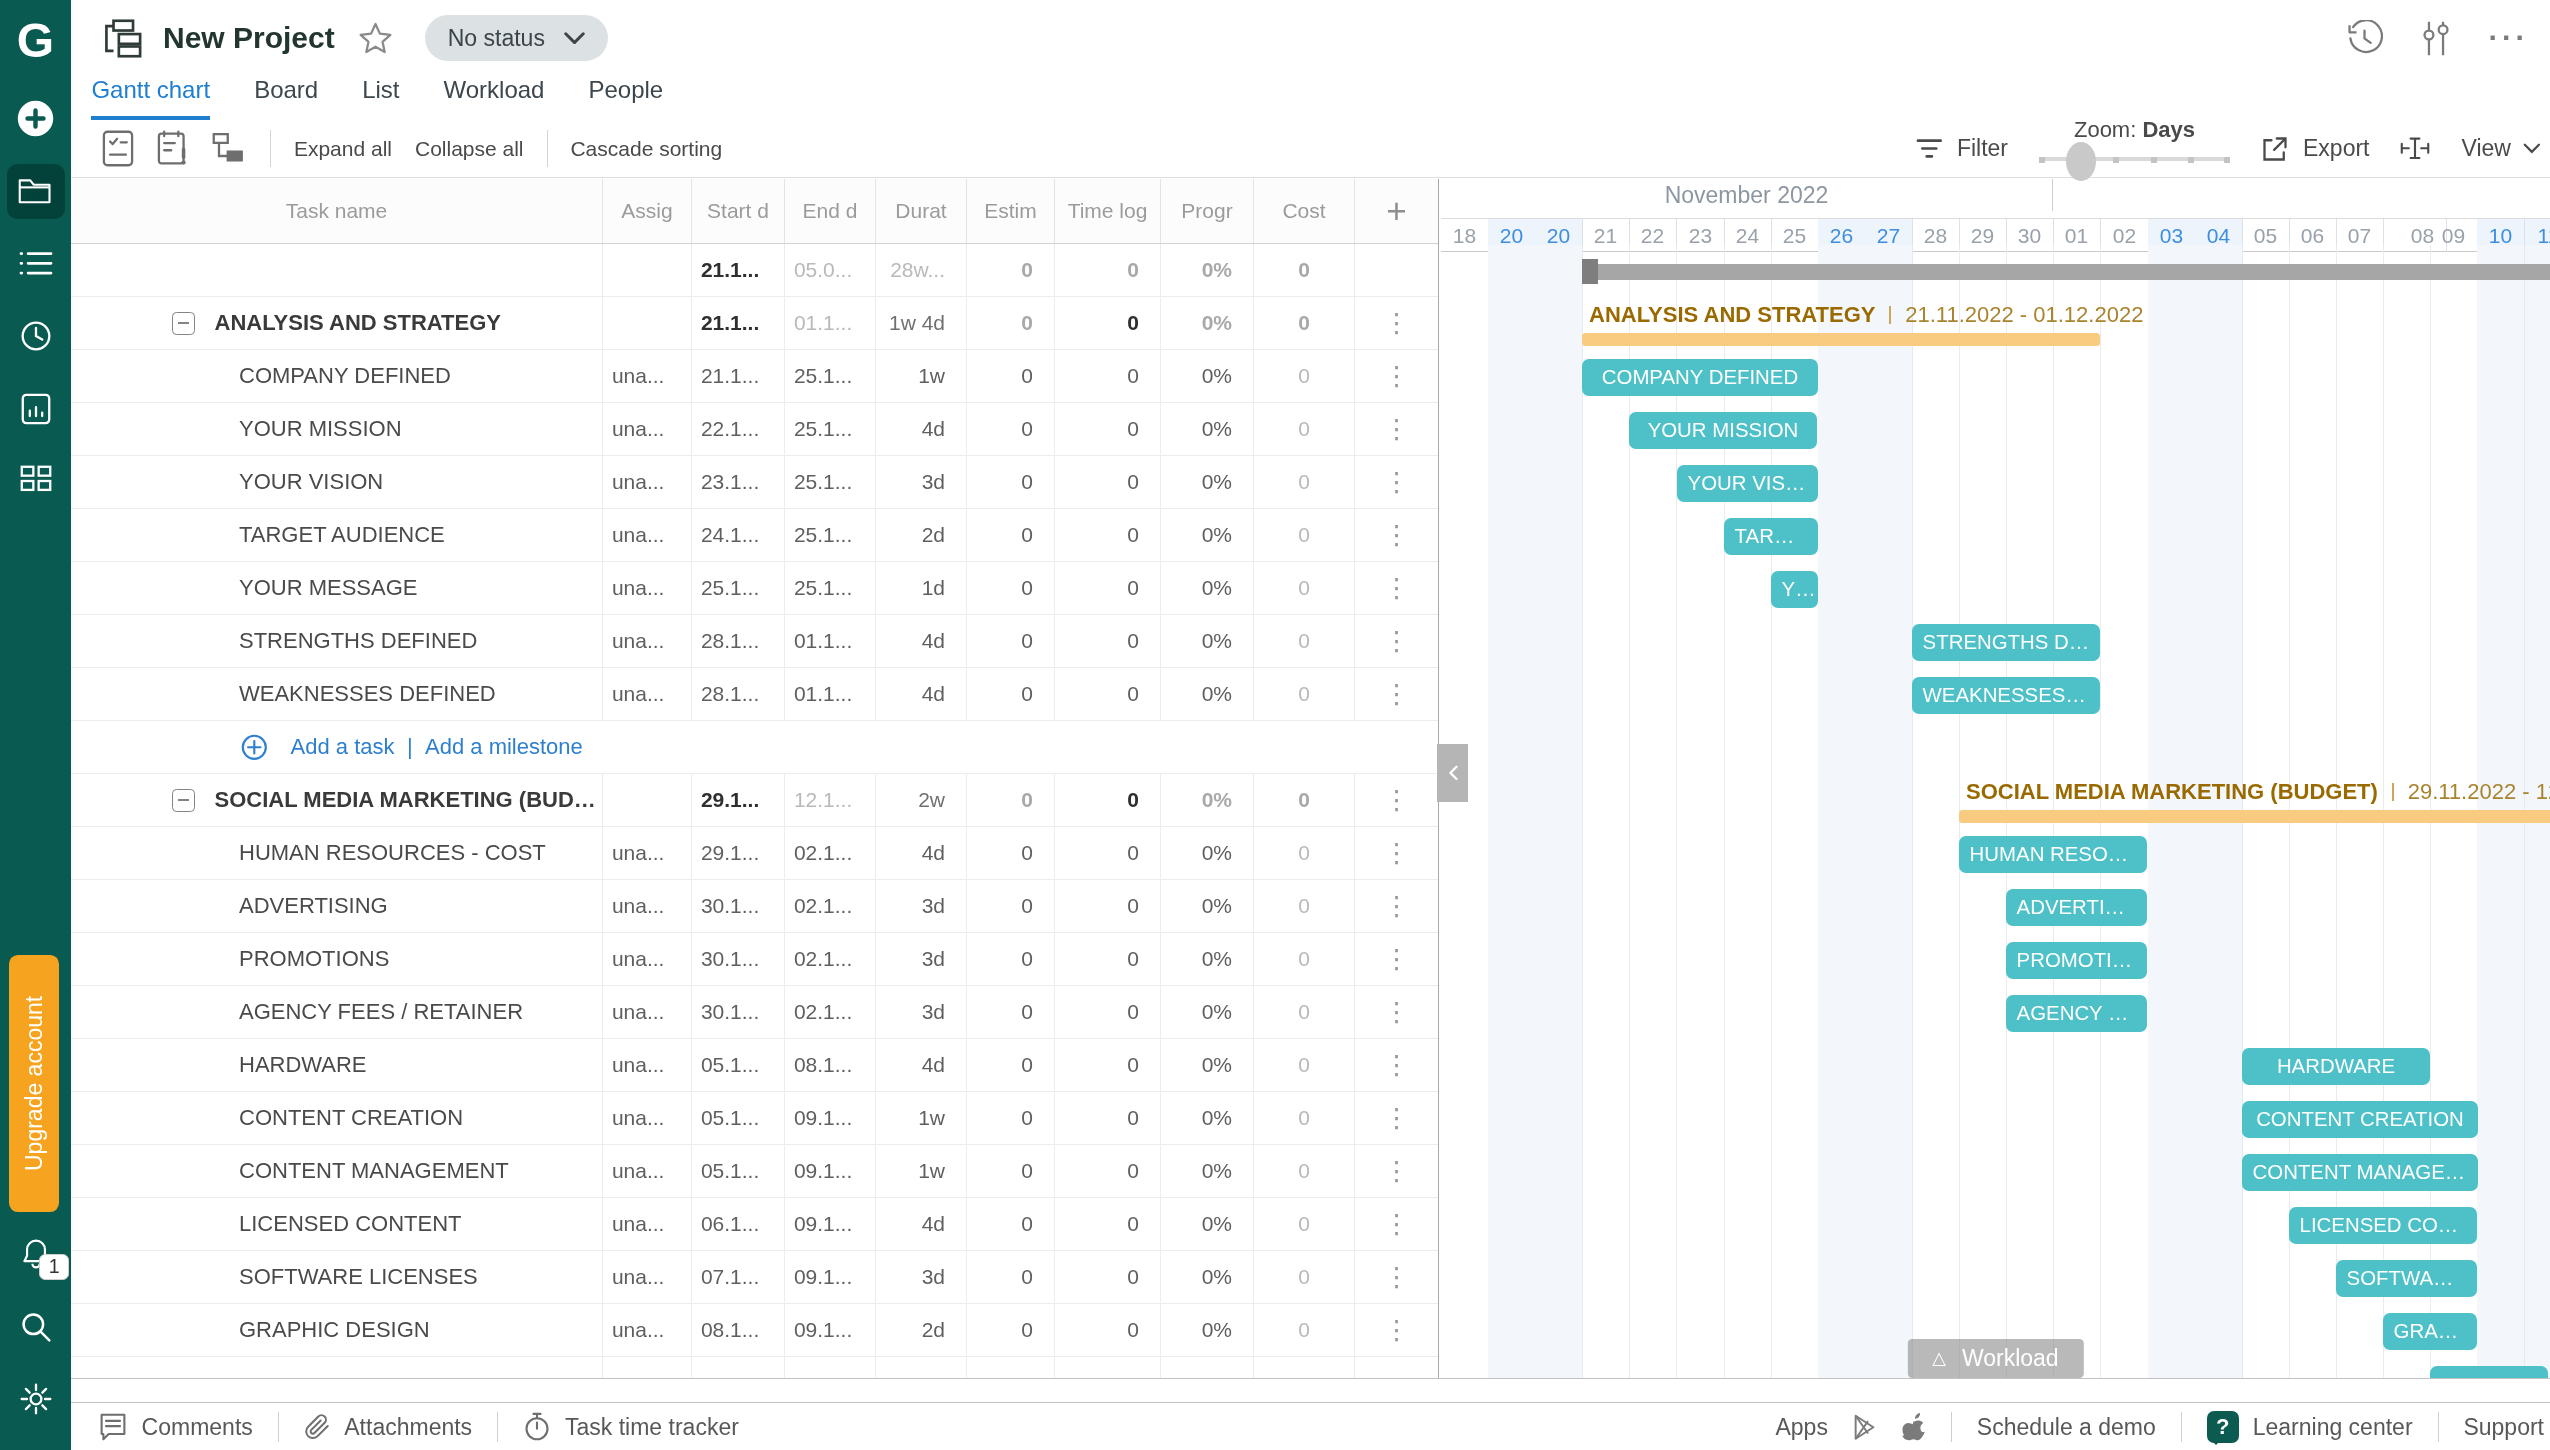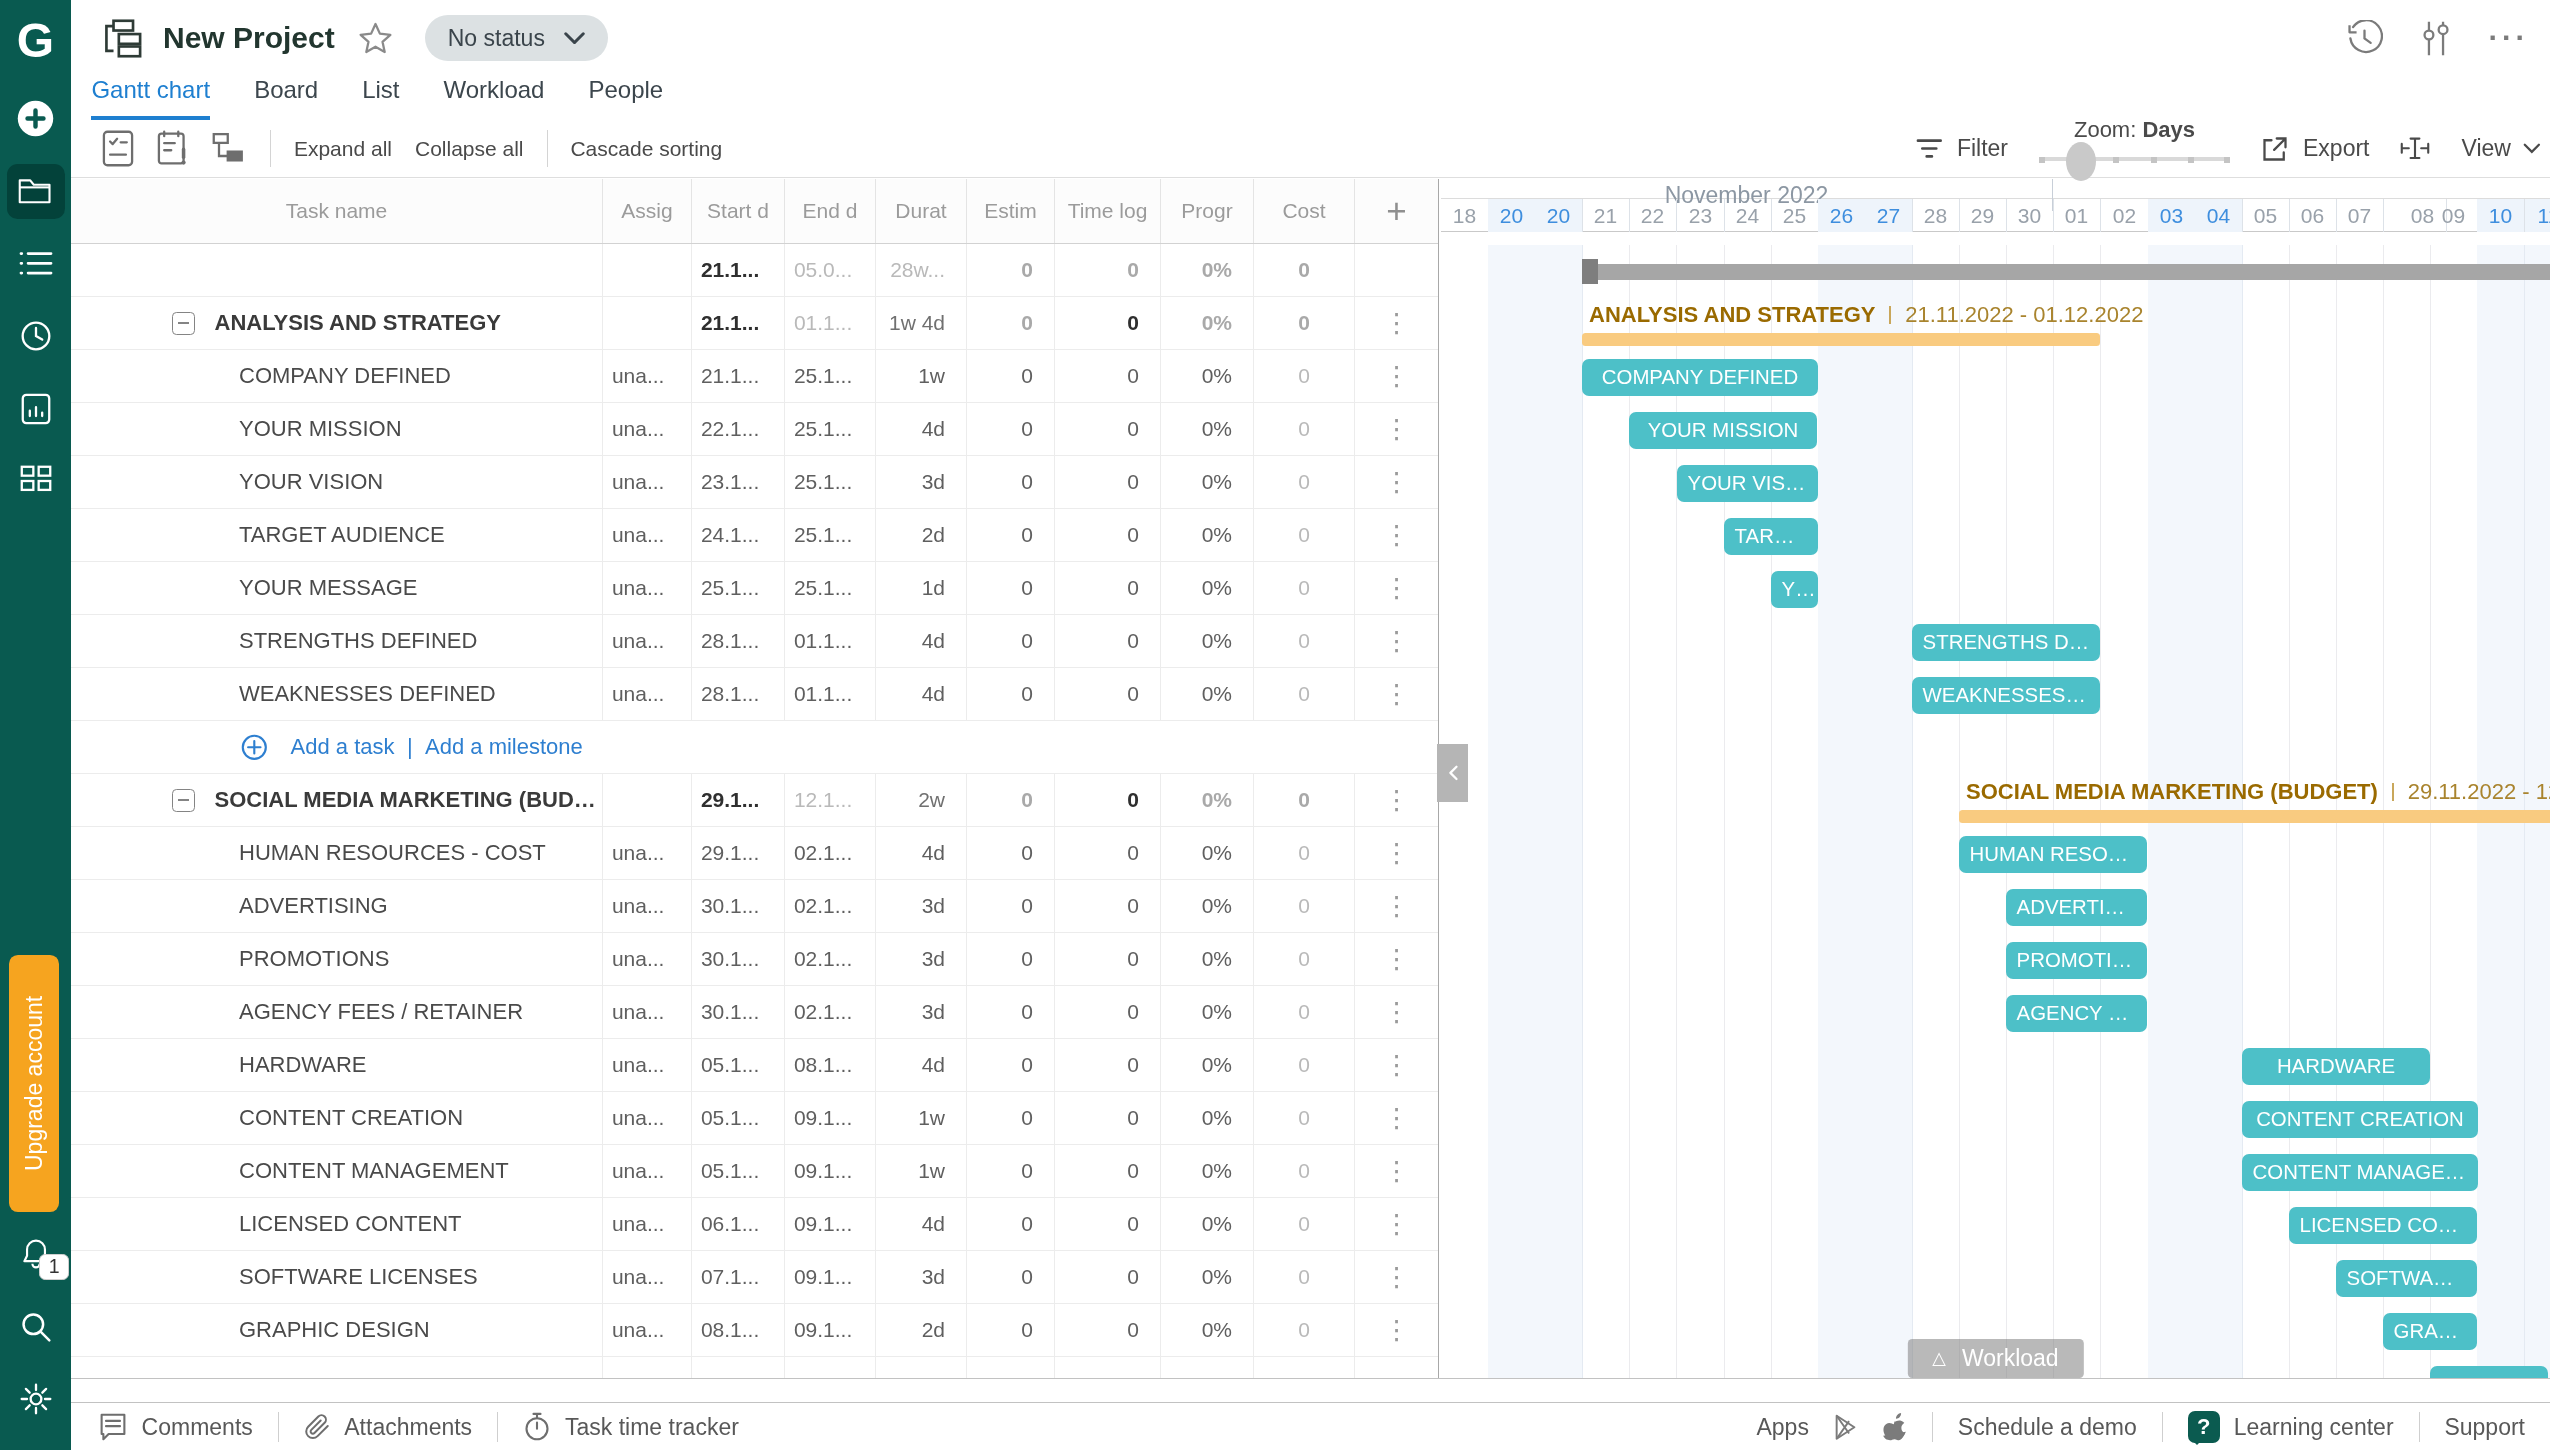--- a/index.html
+++ b/index.html
@@ -92,21 +92,21 @@
   .addcell { display:flex; align-items:center; padding-left:170px; width:100%; }
   .addplus { display:flex; margin-right:23px; cursor:pointer; }
   .addlink { color:#2E7FD0; font-size:22px; text-decoration:none; cursor:pointer; }
   .addsep { color:#2E7FD0; margin:0 12.4px; font-size:22px; }
 
   .splitter { position:absolute; left:1366px; top:565px; width:31px; height:58px; background:#B5B5B5;
     z-index:3; display:flex; align-items:center; justify-content:center; cursor:pointer; border:none; }
 
   
   .gantt { position:absolute; left:1370px; top:0; right:0; height:1199px; overflow:hidden; }
-  .g-months { position:relative; height:20px; border-bottom:0.9px solid #DCDCDC; }
+  .g-months { position:relative; height:40px; border-bottom:0.9px solid #DCDCDC; }
   .g-month { position:absolute; top:0; height:32px; display:flex; align-items:center; justify-content:center;
     font-size:23px; color:#8C97A3; border-right:0.9px solid #C8CFD8; }
   .g-days { position:relative; height:33px; border-bottom:0.9px solid #C9C9C9; }
   .dcell { position:absolute; top:0; width:48px; height:33px; display:flex; align-items:center; justify-content:center;
     font-size:21px; color:#99A1AA; border-right:0.9px solid #DDE2E8; overflow:hidden; cursor:pointer; }
   .dcell.wknd { background:#EEF4FB; color:#3E8EDE; }
   .g-body { position:absolute; top:66px; bottom:0; left:0; right:0; overflow:hidden; }
   .gcol { position:absolute; top:0; bottom:0; width:48px; border-right:0.9px solid #EBEBEE; }
   .gcol.wknd { background:#F3F7FC; border-right-color:#E4EAF2; }
   #g-rows { position:absolute; top:0; left:0; right:0; }
@@ -125,21 +125,21 @@
     background:rgba(128,128,128,.55); color:#fff; border-radius:4.4px; padding:0 25px; font-size:23px;
     display:flex; align-items:center; gap:16px; cursor:pointer; font-family:inherit; }
   .w-tri { font-size:17.7px; }
 
   
   .hscroll { position:absolute; left:0; top:1378px; width:2479px; height:25px; background:#fff;
     border-top:1.8px solid #C2C2C2; border-bottom:1.8px solid #C2C2C2; cursor:pointer; }
   .statusbar { position:absolute; left:0; top:1404px; width:2479px; height:46px; background:#fff;
     display:flex; align-items:center; }
   .sb-left { display:flex; align-items:center; padding-left:26.6px; gap:25px; }
-  .sb-right { margin-left:auto; display:flex; align-items:center; gap:25px; padding-right:25px; }
+  .sb-right { margin-left:auto; display:flex; align-items:center; gap:25px; padding-right:6px; }
   .sb-item { display:flex; align-items:center; gap:14px; background:none; border:none; font-size:23px;
     color:#585858; cursor:pointer; font-family:inherit; }
   .sb-sep { width:0.9px; height:30px; background:#CFCFCF; }
   .qbadge { width:32px; height:32px; background:#0B5B50; border-radius:7px; color:#fff; font-size:22px;
     font-weight:700; display:flex; align-items:center; justify-content:center; position:relative; }
   .qbadge::after { content:""; position:absolute; left:5.3px; bottom:-6.2px; border:4.4px solid transparent; border-top-color:#0B5B50; }
 </style>
 </head>
 <body>
 

